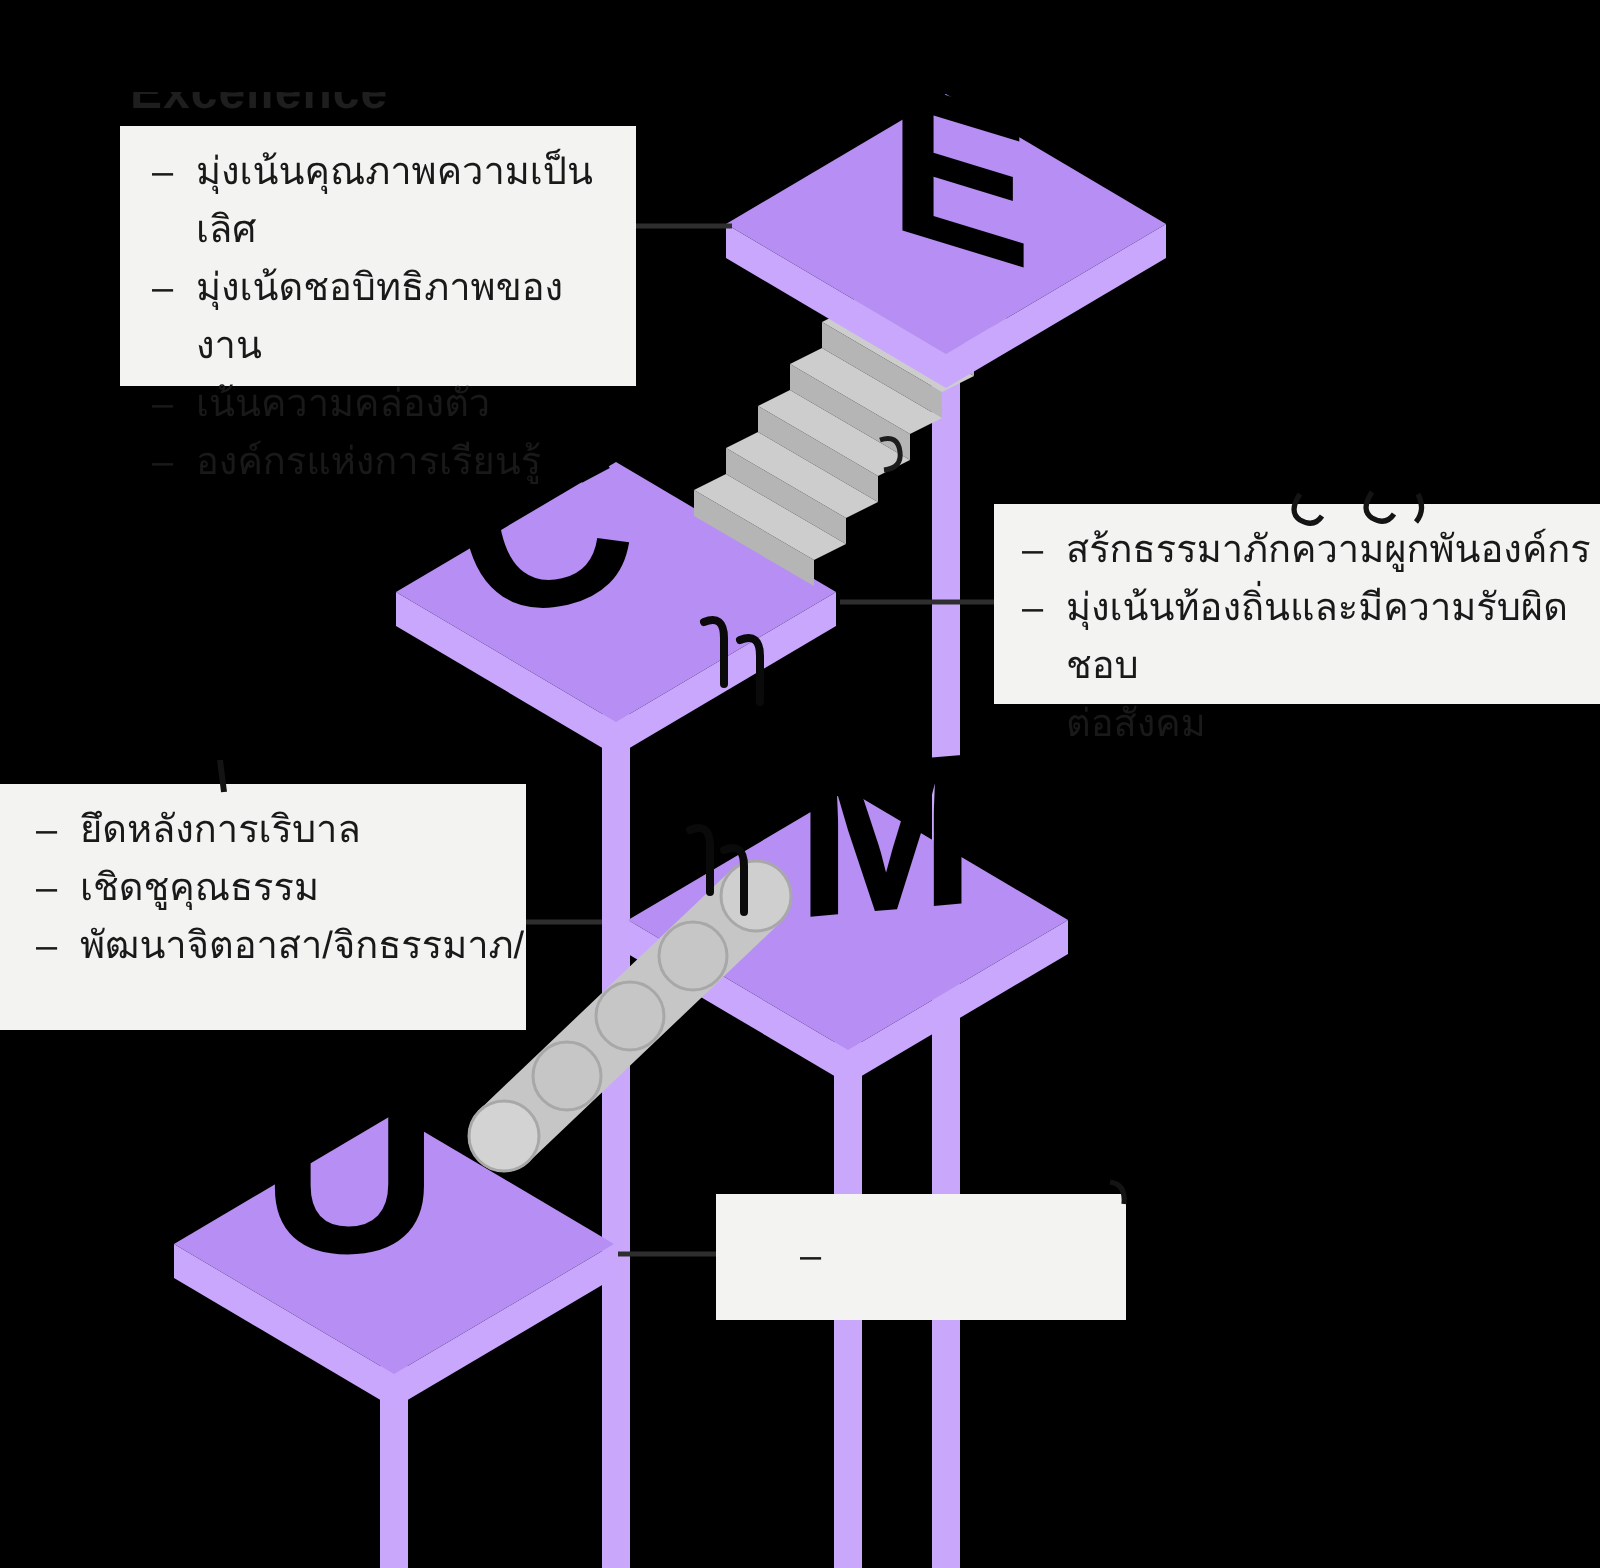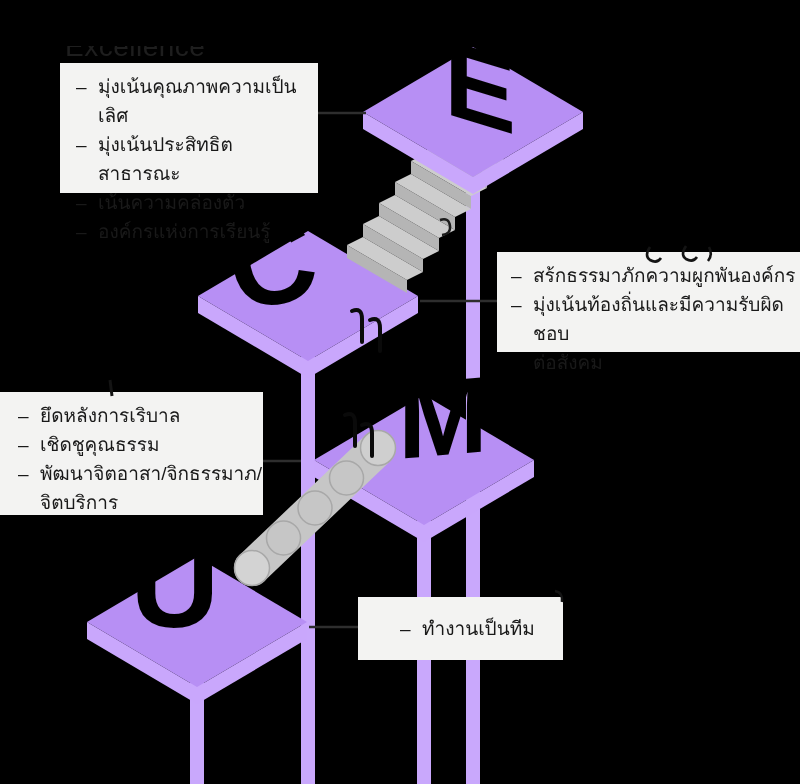--- a/index.html
+++ b/index.html
@@ -47,21 +47,21 @@
 
   .bullet-line{display:flex;}
   .bullet-line .dash{flex:0 0 22px;width:22px;}
   .bullet-line .txt{flex:1;}
 
   #heading-clip{
     position:absolute;left:58px;top:46px;width:266px;height:17px;overflow:hidden;
   }
   #heading-clip .heading-text{
     display:block;position:relative;top:-16px;padding-left:7px;
-    font-size:28px;line-height:33px;font-weight:normal;letter-spacing:.5px;
+    font-size:24px;line-height:33px;font-weight:bold;letter-spacing:.5px;
     color:var(--heading-text);white-space:nowrap;
   }
 </style>
 </head>
 <body>
 
 <div id="stage">
 
   <svg id="diagram-svg" viewBox="0 0 800 784" xmlns="http://www.w3.org/2000/svg">
       <line x1="263" y1="461" x2="318" y2="461" stroke="var(--connector)" stroke-width="2.4"></line>
@@ -121,21 +121,21 @@
 
   <div class="box" id="box-top-left">
     <div>
 
     <div class="bullet-line">
         <span class="dash">–</span>
         <span class="txt">มุ่งเน้นคุณภาพความเป็นเลิศ</span>
       </div>
         <div class="bullet-line">
         <span class="dash">–</span>
-        <span class="txt">มุ่งเน้นประสิทธิตสาธารณะ</span>
+        <span class="txt">มุ่งเน้ดชอบิทธิภาพของงาน</span>
       </div>
         <div class="bullet-line">
         <span class="dash">–</span>
         <span class="txt">เน้นความคล่องตัว</span>
       </div>
         <div class="bullet-line">
         <span class="dash">–</span>
         <span class="txt">องค์กรแห่งการเรียนรู้</span>
       </div>
       </div>
@@ -167,33 +167,28 @@
         <span class="txt">ยึดหลังการเริบาล</span>
       </div>
         <div class="bullet-line">
         <span class="dash">–</span>
         <span class="txt">เชิดชูคุณธรรม</span>
       </div>
         <div class="bullet-line">
         <span class="dash">–</span>
         <span class="txt">พัฒนาจิตอาสา/จิกธรรมาภ/</span>
       </div>
-        <div class="bullet-line">
-        <span class="dash"></span>
-        <span class="txt">จิตบริการ</span>
-      </div>
       </div>
   </div>
 
   <div class="box" id="box-bottom">
     <div>
 
     <div class="bullet-line">
         <span class="dash">–</span>
-        <span class="txt">ทำงานเป็นทีม</span>
       </div>
       </div>
   </div>
 
   <svg id="marks-svg" viewBox="0 0 800 784" xmlns="http://www.w3.org/2000/svg">
     <path d="M650,247 q-6,9 0,13 q7,4 11,-2" fill="none" stroke="#141414" stroke-width="2.6"></path>
     <path d="M686,246 q-6,9 0,13 q7,4 11,-2" fill="none" stroke="#141414" stroke-width="2.6"></path>
     <path d="M709,247 q4,8 -1,14" fill="none" stroke="#141414" stroke-width="2.6"></path>
     <path d="M440,220 q9,-3 10,6 q1,8 -8,9" fill="none" stroke="#1c1c1c" stroke-width="2.5"></path>
     <path d="M110,380 L112,396" fill="none" stroke="#141414" stroke-width="3"></path>

